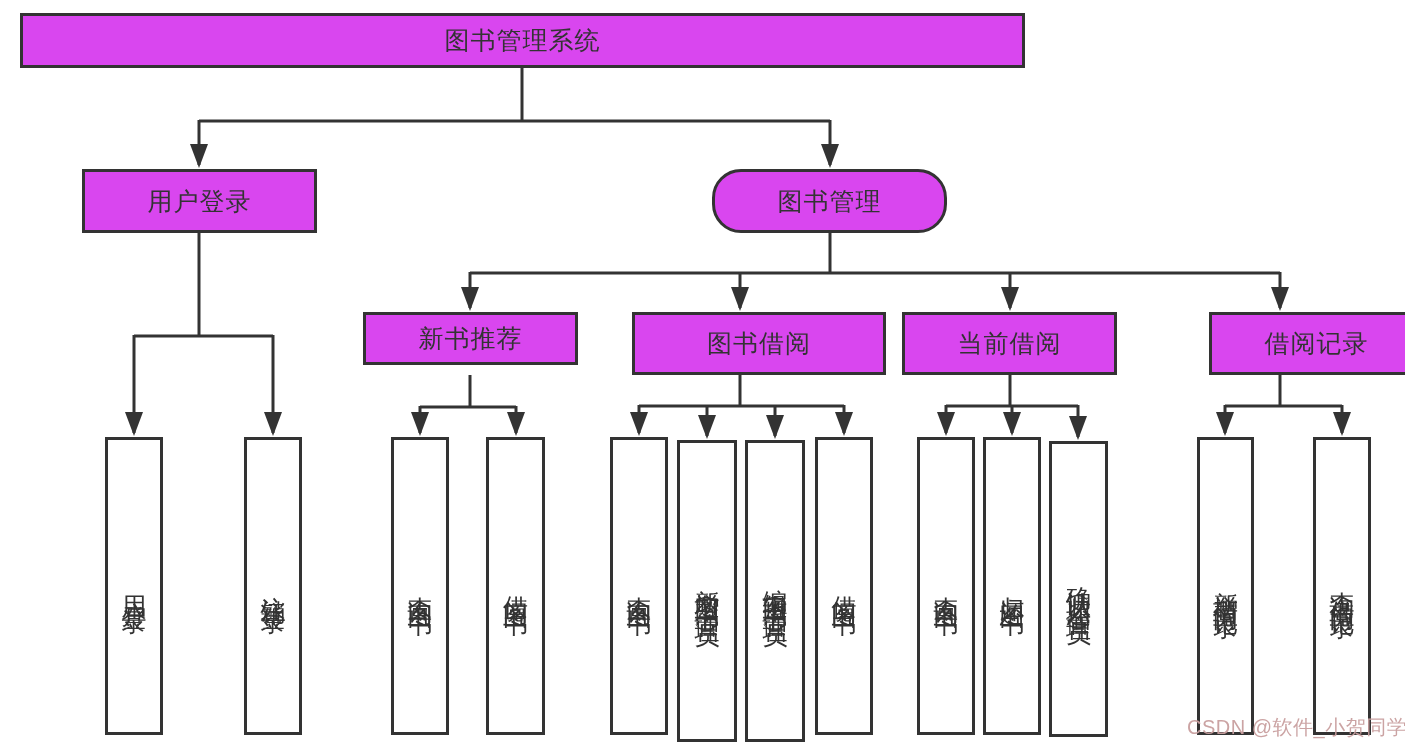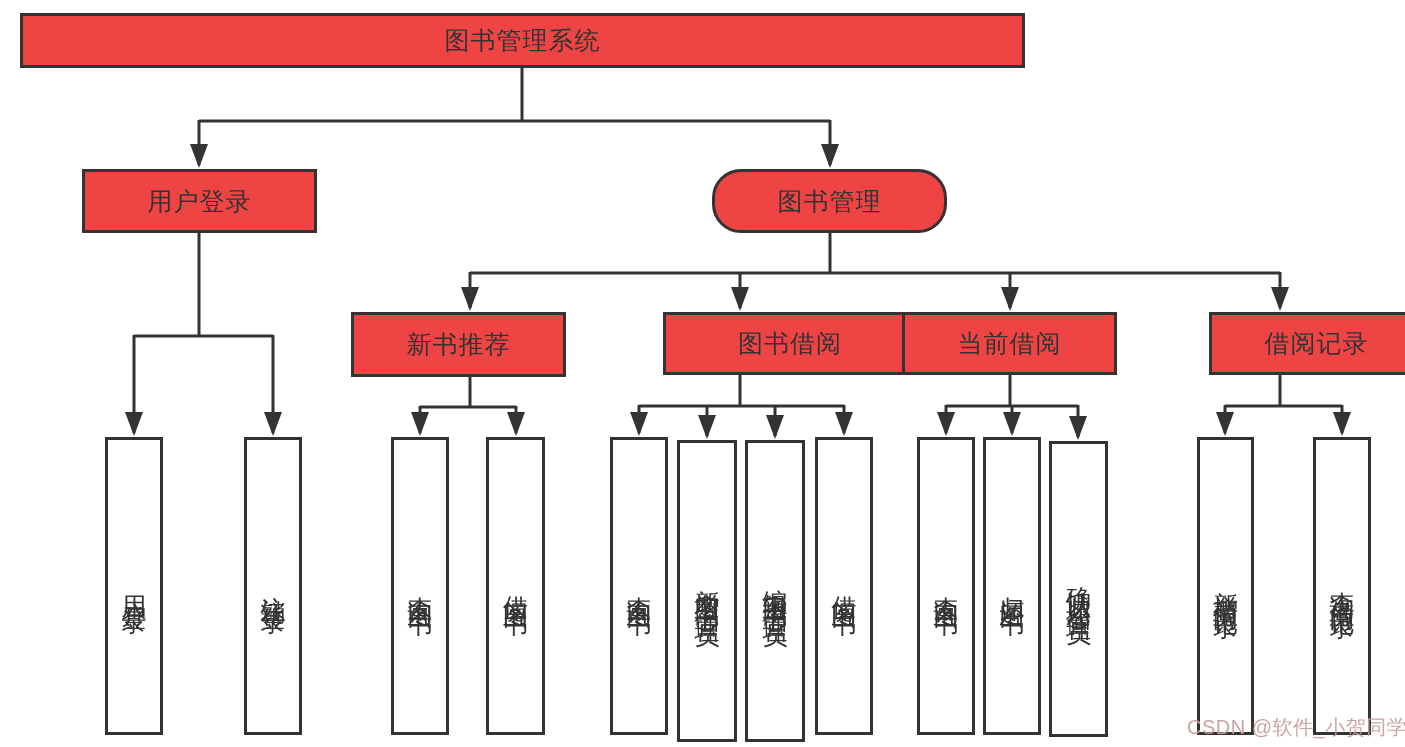--- a/index.html
+++ b/index.html
@@ -14,21 +14,21 @@
   }
   #wires {
     position: absolute;
     left: 0; top: 0;
     width: 1405px; height: 747px;
   }
   .hbox {
     position: absolute;
     box-sizing: border-box;
     border: 3px solid #333333;
-    background: #ef4444;
+    background: #d946ef;
     display: flex;
     align-items: center;
     justify-content: center;
     font-size: 25px;
     letter-spacing: 1px;
     color: #333333;
     white-space: nowrap;
   }
   .vbox {
     position: absolute;
@@ -133,24 +133,24 @@
     <span>图书管理系统</span>
   </div>
 
   <div class="hbox" style="left:82px; top:169px; width:235px; height:64px;">
     <span>用户登录</span>
   </div>
   <div class="hbox" style="left:712px; top:169px; width:235px; height:64px;border-radius:29px;">
     <span>图书管理</span>
   </div>
 
-  <div class="hbox" style="left:351px; top:312px; width:215px; height:65px;">
+  <div class="hbox" style="left:363px; top:312px; width:215px; height:53px;">
     <span>新书推荐</span>
   </div>
-  <div class="hbox" style="left:663px; top:312px; width:254px; height:63px;text-align:center;">
+  <div class="hbox" style="left:632px; top:312px; width:254px; height:63px;text-align:center;">
     <span>图书借阅</span>
   </div>
   <div class="hbox" style="left:902px; top:312px; width:215px; height:63px;">
     <span>当前借阅</span>
   </div>
   <div class="hbox" style="left:1172px; top:312px; width:215px; height:63px;margin-left:37px;">
     <span>借阅记录</span>
   </div>
 
   <div class="vbox" style="left:105px; top:437px; width:58px;">

